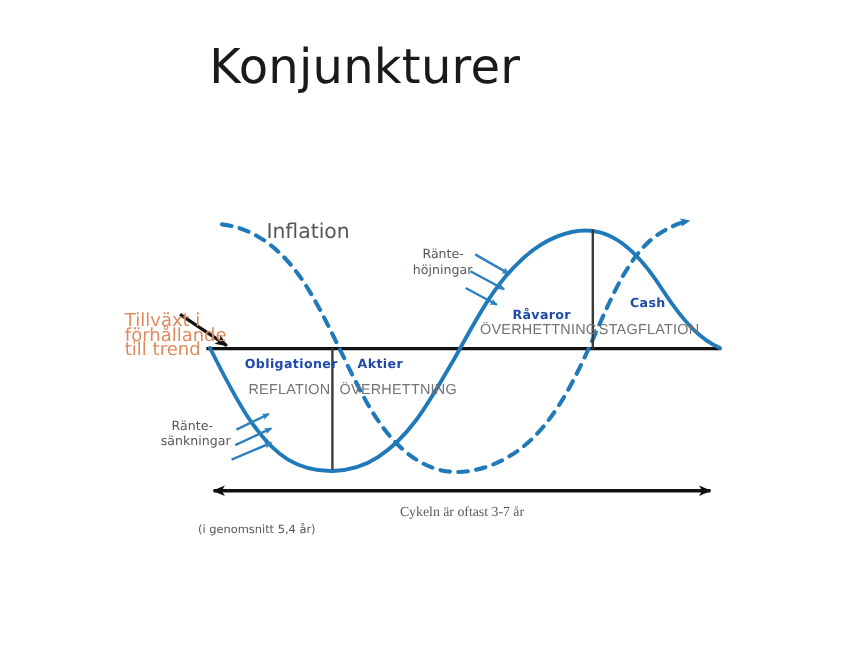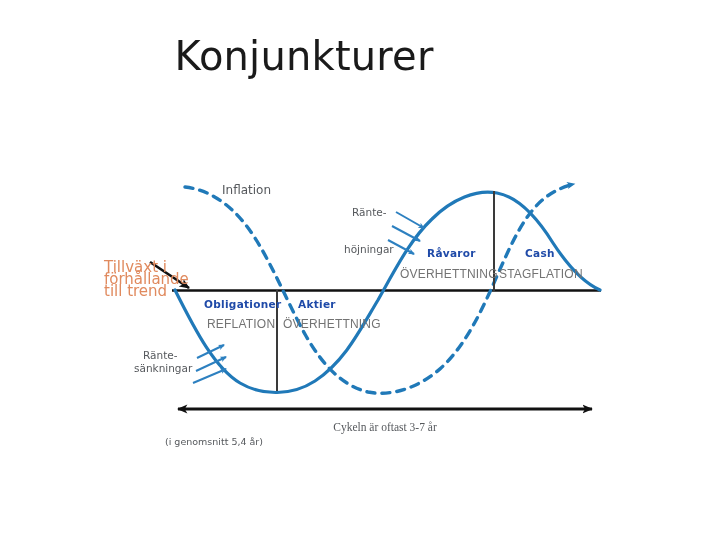--- a/index.html
+++ b/index.html
@@ -82,21 +82,21 @@
   }
   .lbl-cycle-sub {
     color: #55585c;
     font-size: 9.5px;
     font-family: "DejaVu Sans", sans-serif;
     text-align: left;
     width: 440px;
   }
   .lbl-inflation {
     color: #55585c;
-    font-size: 12px;
+    font-size: 17px;
     font-family: "DejaVu Sans", sans-serif;
   }
 </style>
 </head>
 <body>
 
 <div id="slide">
 
   <div id="slide-title">Konjunkturer</div>
 
@@ -158,25 +158,25 @@
     <div class="lbl lbl-inflation" style="left:222px; top:184px;">Inflation</div>
 
     <div class="lbl lbl-orange" style="left:104px; top:259px;">Tillväxt i</div>
     <div class="lbl lbl-orange" style="left:104px; top:271px;">förhållande</div>
     <div class="lbl lbl-orange" style="left:104px; top:283px;">till trend</div>
 
     <div class="lbl lbl-gray" style="left:143px; top:350px;">Ränte-</div>
     <div class="lbl lbl-gray" style="left:134px; top:363px;">sänkningar</div>
 
     <div class="lbl lbl-gray" style="left:352px; top:207px;">Ränte-</div>
-    <div class="lbl lbl-gray" style="left:344px; top:220px;margin-top:24px;">höjningar</div>
+    <div class="lbl lbl-gray" style="left:344px; top:220px;">höjningar</div>
 
     <div class="lbl lbl-blue" style="left:204px; top:299px;">Obligationer</div>
     <div class="lbl lbl-blue" style="left:298px; top:299px;">Aktier</div>
-    <div class="lbl lbl-blue" style="left:427px; top:248px;">Råvaror</div>
+    <div class="lbl lbl-blue" style="left:427px; top:258px;">Råvaror</div>
     <div class="lbl lbl-blue" style="left:525px; top:248px;">Cash</div>
 
     <div class="lbl lbl-phase" style="left:207px; top:318px;">REFLATION</div>
     <div class="lbl lbl-phase" style="left:283px; top:318px;">ÖVERHETTNING</div>
     <div class="lbl lbl-phase" style="left:400px; top:268px;">ÖVERHETTNING</div>
     <div class="lbl lbl-phase" style="left:499px; top:268px;">STAGFLATION</div>
 
     <div class="lbl lbl-cycle-main" style="left:165px; top:421px;">Cykeln är oftast 3-7 år</div>
     <div class="lbl lbl-cycle-sub" style="left:165px; top:437px;">(i genomsnitt 5,4 år)</div>
 

